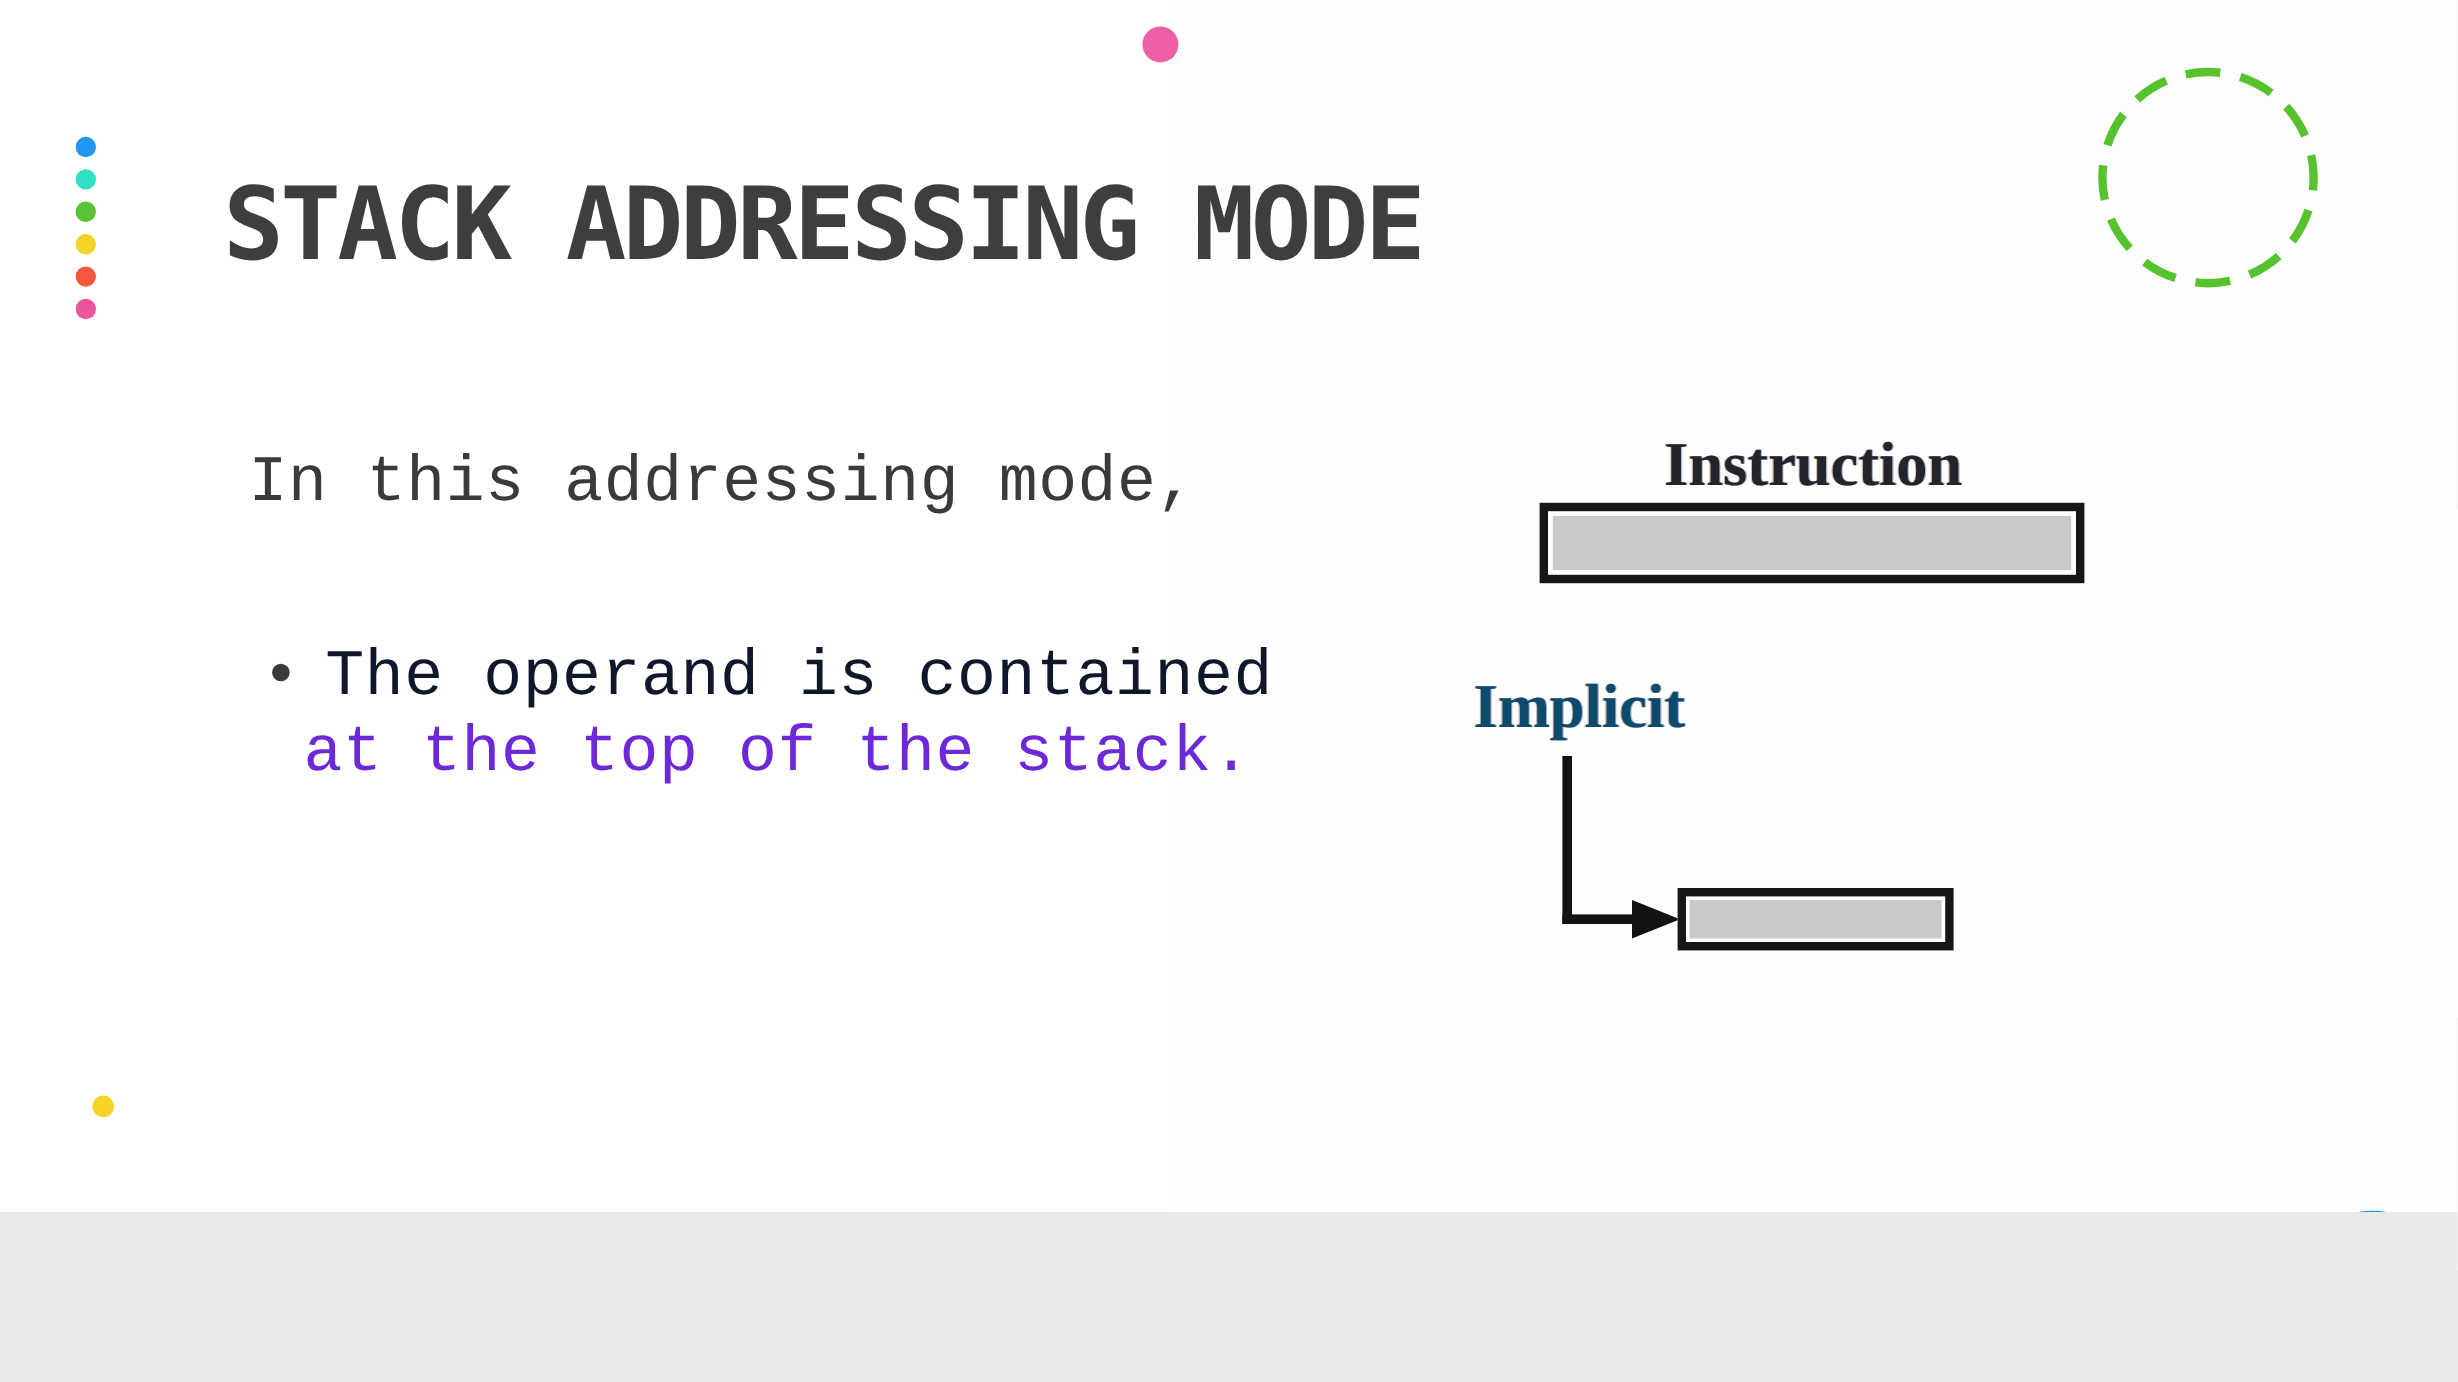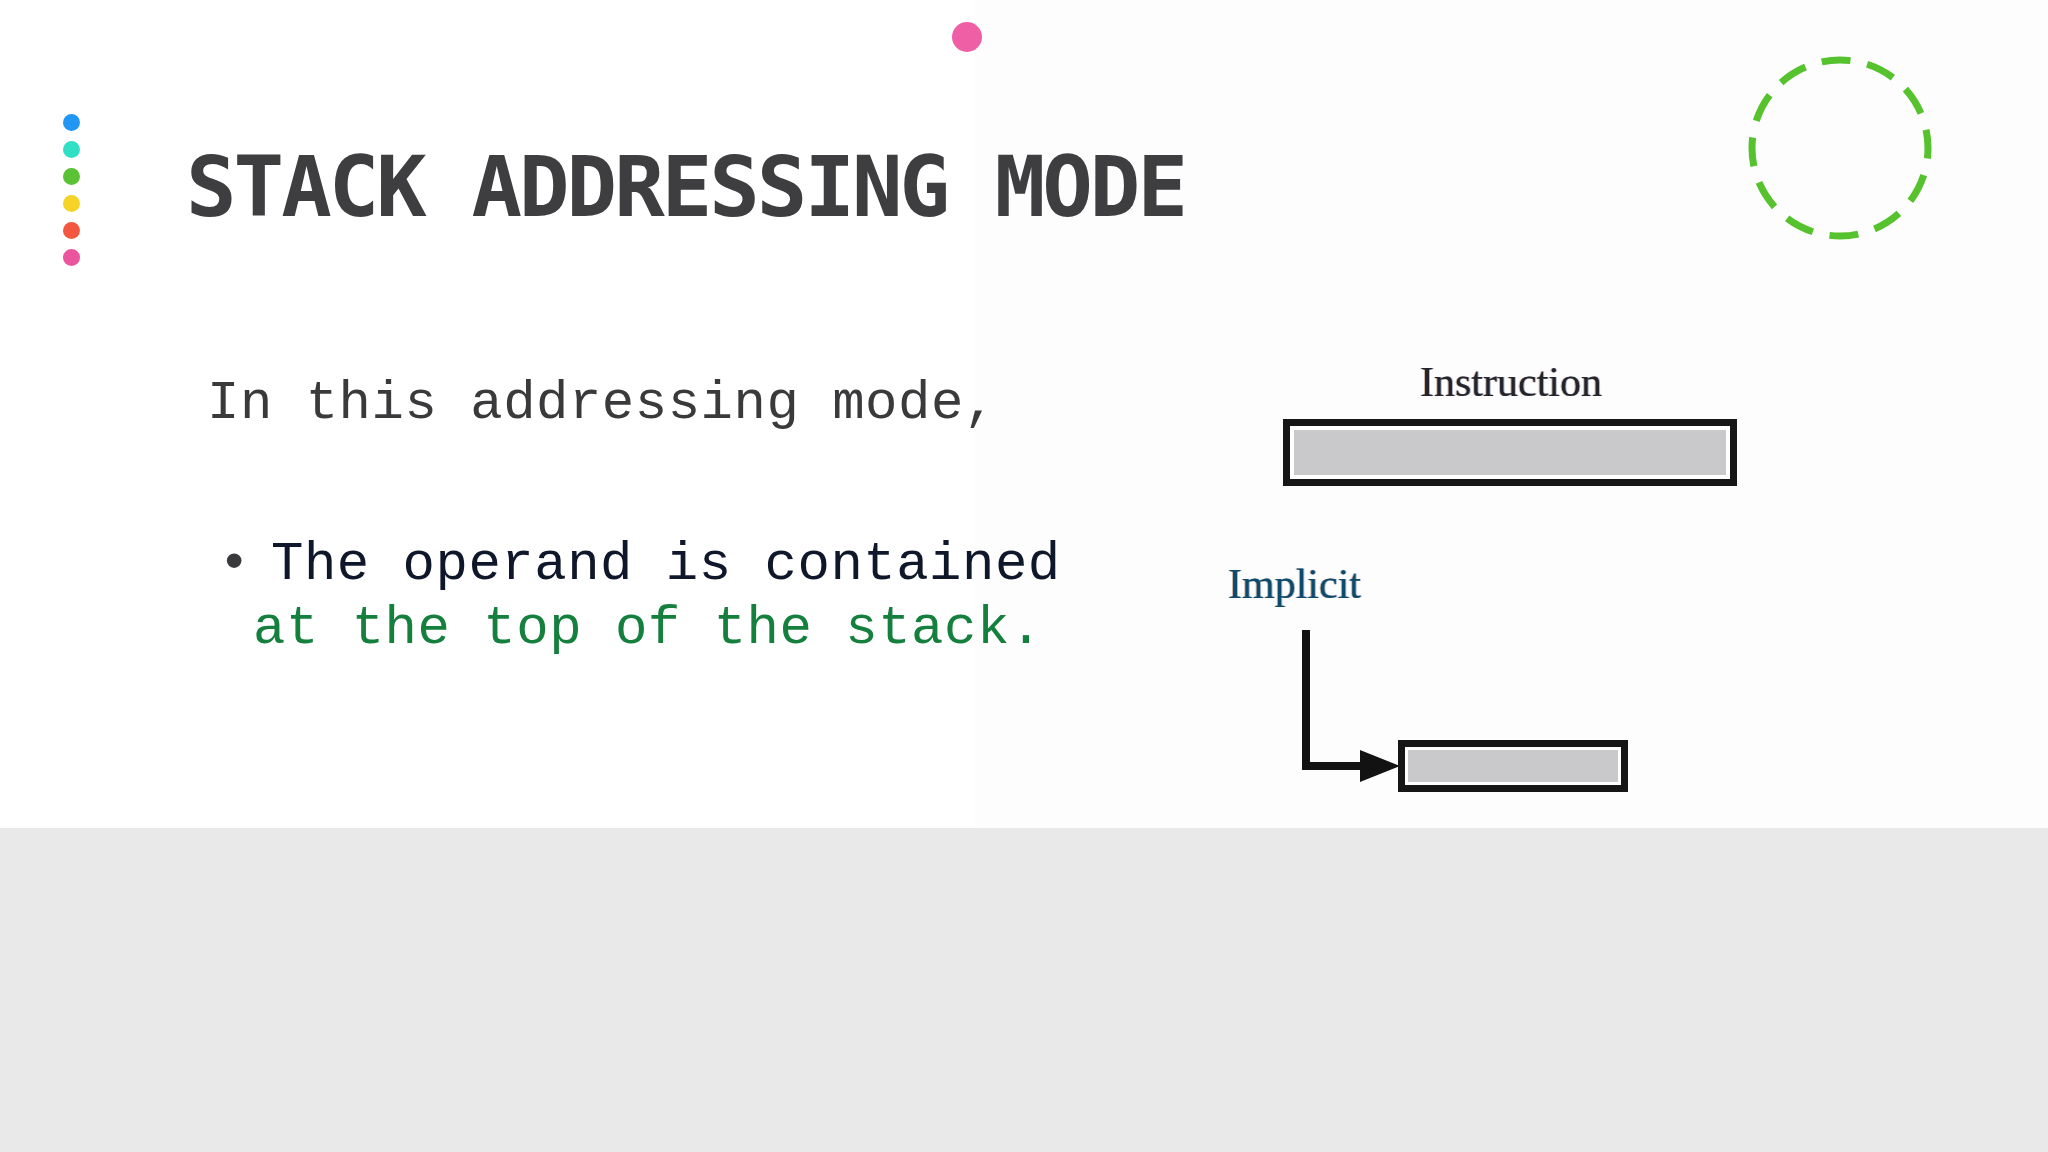--- a/index.html
+++ b/index.html
@@ -1,19 +1,19 @@
 <!DOCTYPE html>
 <html><head>
 <meta charset="utf-8">
 <style>
   html, body { margin: 0; padding: 0; background: #e9e9e9; }
   #slide {
     position: relative;
     width: 2048px;
-    height: 828px;
+    height: 1010px;
     background: #ffffff;
     overflow: hidden;
     font-family: "Liberation Sans", sans-serif;
   }
   .abs { position: absolute; }
 
   
   #right-panel {
     left: 975px; top: 0; width: 1073px; height: 1152px;
   }
@@ -45,22 +45,22 @@
     white-space: nowrap;
   }
   #intro-line   { left: 207px; top: 373px; }
   #bullet-marker{ left: 218px; top: 534px; font-size: 54px; }
   #bullet-line1 { left: 271px; top: 534px; }
   #bullet-line2 { left: 253px; top: 598px; }
 
   
   .pixel-text {
     font-family: "Liberation Serif", serif;
-    font-weight: 400;
-    font-size: 42px;
+    font-weight: 700;
+    font-size: 52px;
     filter: blur(0.6px);
     text-shadow: 1px 0 0 rgba(70, 95, 150, 0.45), -1px 0 0 rgba(150, 95, 55, 0.45);
     white-space: nowrap;
   }
   #instruction-label { left: 1284px; top: 358px; width: 454px; text-align: center; }
   #implicit-label    { left: 1228px; top: 560px; }
   #tos-label         { left: 1373px; top: 811px; width: 300px; text-align: center; line-height: 66px; }
 
   .diagram-box {
     box-sizing: border-box;
@@ -110,21 +110,21 @@
   <svg class="abs" style="left:1903px; top:1005px;" width="148" height="148">
     <circle cx="74" cy="74" r="66" fill="none" stroke-width="8" stroke="#1095E8"></circle>
   </svg>
 
   <div id="page-title" class="abs" style="color: rgb(62, 62, 64);">STACK ADDRESSING MODE</div>
 
   <div id="intro-line" class="abs body-text" style="color: rgb(58, 58, 60);">In this addressing mode,</div>
 
   <span id="bullet-marker" class="abs body-text" style="color: rgb(58, 58, 60);">•</span>
   <div id="bullet-line1" class="abs body-text" style="color: #0f172a;">The operand is contained</div>
-  <div id="bullet-line2" class="abs body-text" style="color: #15803d;">at the top of the stack.</div>
+  <div id="bullet-line2" class="abs body-text" style="color: #6d28d9;">at the top of the stack.</div>
 
   <div id="instruction-label" class="abs pixel-text" style="color: rgb(36, 36, 44);">Instruction</div>
 
   <div id="instruction-box" class="abs diagram-box" style="border-color: rgb(22, 22, 22);">
     <div class="box-fill" style="background-color: rgb(201, 201, 203);"></div>
   </div>
 
   <div id="implicit-label" class="abs pixel-text" style="color: #0c4a6e;">Implicit</div>
 
   <div id="arrow-vertical" class="abs diagram-line" style="background-color: rgb(18, 18, 18);"></div>

